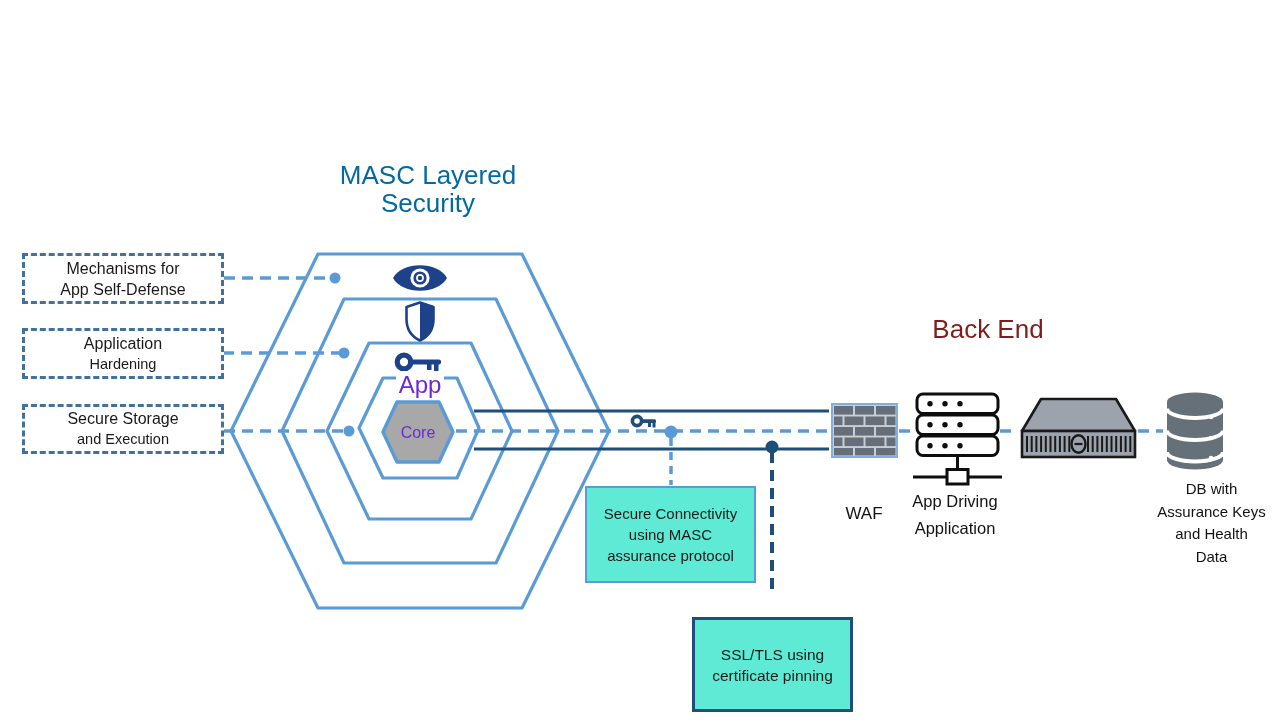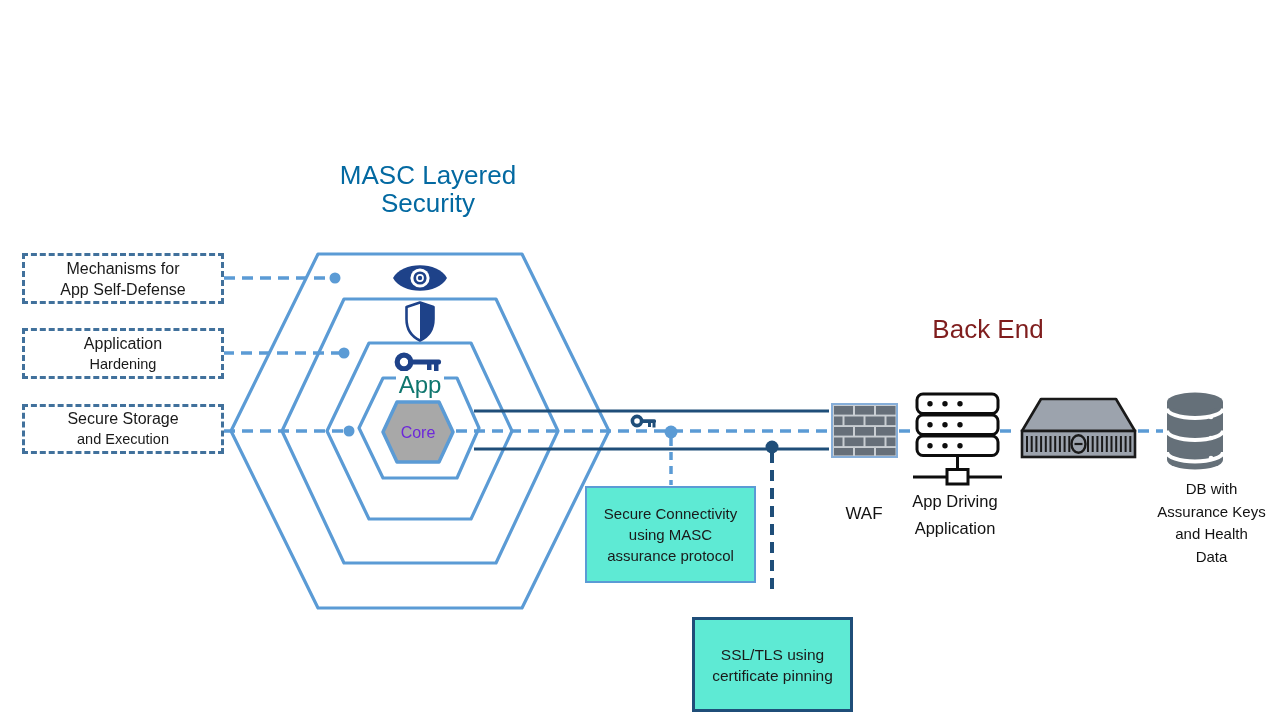--- a/index.html
+++ b/index.html
@@ -29,21 +29,21 @@
   .box3{left:22px;top:404px;width:202px;height:50px;}
   .box1 .ln-b{font-size:16px;}
   .callout{
     background:#5eead4;display:flex;align-items:center;justify-content:center;
     font-size:15px;line-height:21px;
   }
   .callout-secure{left:585px;top:486px;width:171px;height:97px;border:2px solid #5B9BD5;}
   .callout-ssl{left:692px;top:593px;width:161px;height:95px;border:3px solid #1F4E79;font-size:15.5px;margin-top:24px;}
   .app-label{
     left:396px;top:371px;width:48px;font-size:24px;line-height:28px;
-    color:#0f766e;background:#ffffff;
+    color:#6d28d9;background:#ffffff;
   }
   .core-label{left:393px;top:424px;width:50px;font-size:16px;color:#6d28d9;}
   .node-label{font-size:16.5px;line-height:27px;color:#121212;}
   .waf-label{left:833px;top:500px;width:62px;font-size:17px;}
   .appdrv-label{left:890px;top:488px;width:130px;}
   .masc-label{left:1018px;top:484px;width:122px;}
   .db-label{left:1143px;top:478px;width:137px;font-size:15px;line-height:22.5px;}
 </style>
 </head>
 <body>

